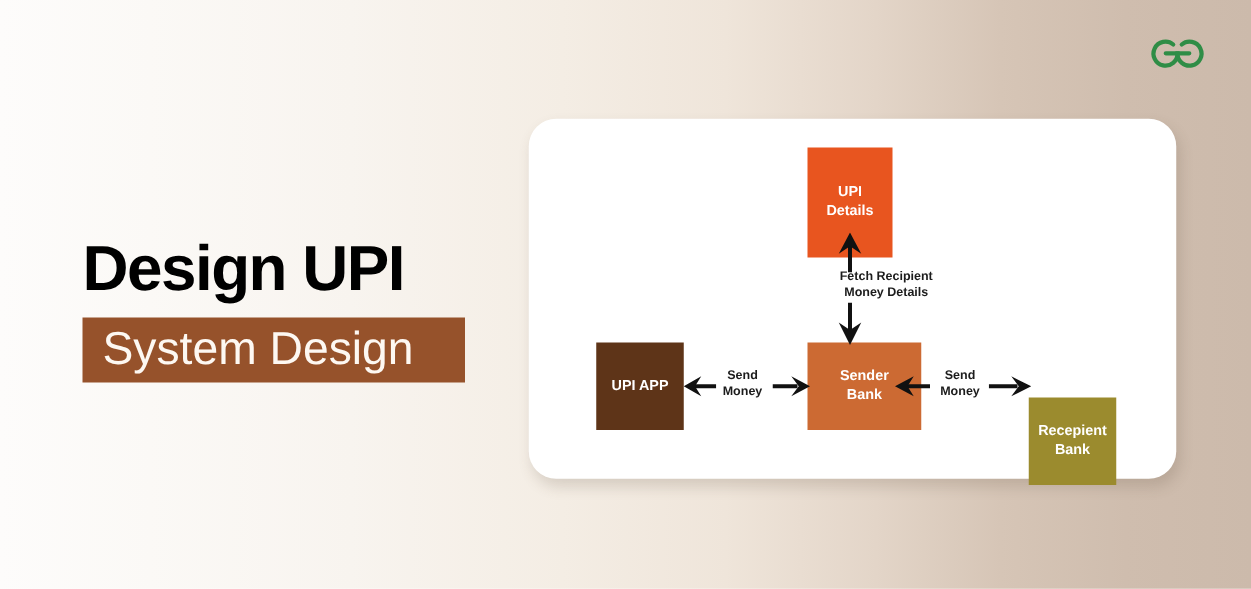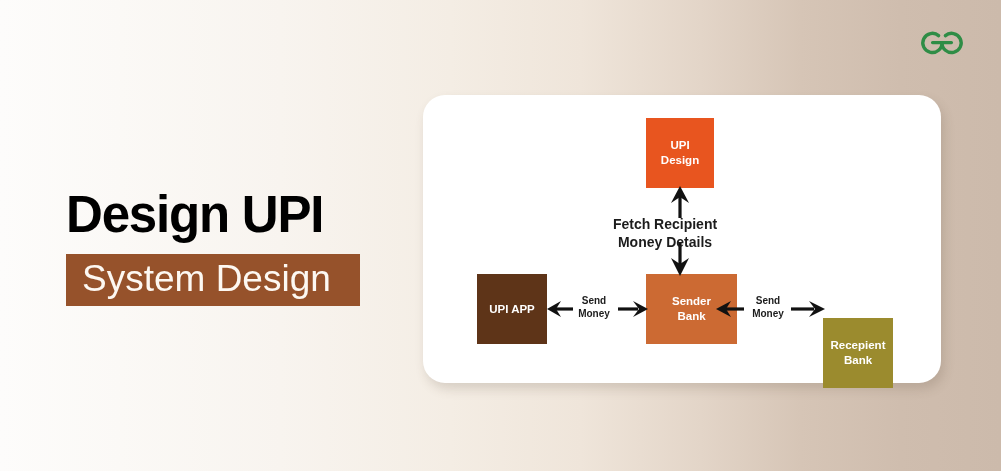--- a/index.html
+++ b/index.html
@@ -53,21 +53,21 @@
     letter-spacing: -1.2px;
     color: #000000;
     line-height: 1.05;
     white-space: nowrap;
     font-family: "Liberation Sans", sans-serif;
   }
   #title-badge {
     margin-top: 12px;
     display: inline-block;
     background: #96522b;
-    padding: 6px 0 8px 16px;
+    padding: 6px 12px 8px 16px;
     width: 278px;
     box-sizing: content-box;
   }
   #title-sub {
     font-size: 37px;
     font-weight: 400;
     color: #fdf8f2;
     line-height: 1.05;
     letter-spacing: 0px;
     white-space: nowrap;
@@ -96,21 +96,21 @@
     font-weight: 700;
     font-size: 11.5px;
     line-height: 1.28;
     font-family: "Liberation Sans", sans-serif;
   }
 
   #node-upi-system {
     left: 646px;
     top: 118px;
     width: 68px;
-    height: 70px;
+    height: 88px;
     background: #e8551f;
     align-items: center;
   }
   #node-upi-app {
     left: 477px;
     top: 274px;
     width: 70px;
     height: 70px;
     background: #5e3418;
   }
@@ -133,24 +133,24 @@
   .edge-label {
     position: absolute;
     text-align: center;
     font-weight: 700;
     color: #1c1c1c;
     font-size: 10px;
     line-height: 1.3;
     font-family: "Liberation Sans", sans-serif;
   }
   #label-fetch {
-    left: 598px;
+    left: 642px;
     top: 215px;
     width: 134px;
-    font-size: 14px;
+    font-size: 10px;
   }
   #label-send-left {
     left: 563px;
     top: 294px;
     width: 62px;
   }
   #label-send-right {
     left: 737px;
     top: 294px;
     width: 62px;
@@ -185,21 +185,21 @@
     <div id="title-badge">
       <div id="title-sub">System Design</div>
     </div>
   </div>
 
   <div id="diagram-card"></div>
 
   <div class="node" id="node-upi-system">
     <span>
       <span>UPI</span><br>
-      <span>Design</span>
+      <span>Details</span>
     </span>
   </div>
 
   <div class="node" id="node-upi-app">
     <span>UPI APP</span>
   </div>
 
   <div class="node" id="node-sender-bank">
     <span>
       <span>Sender</span><br>

